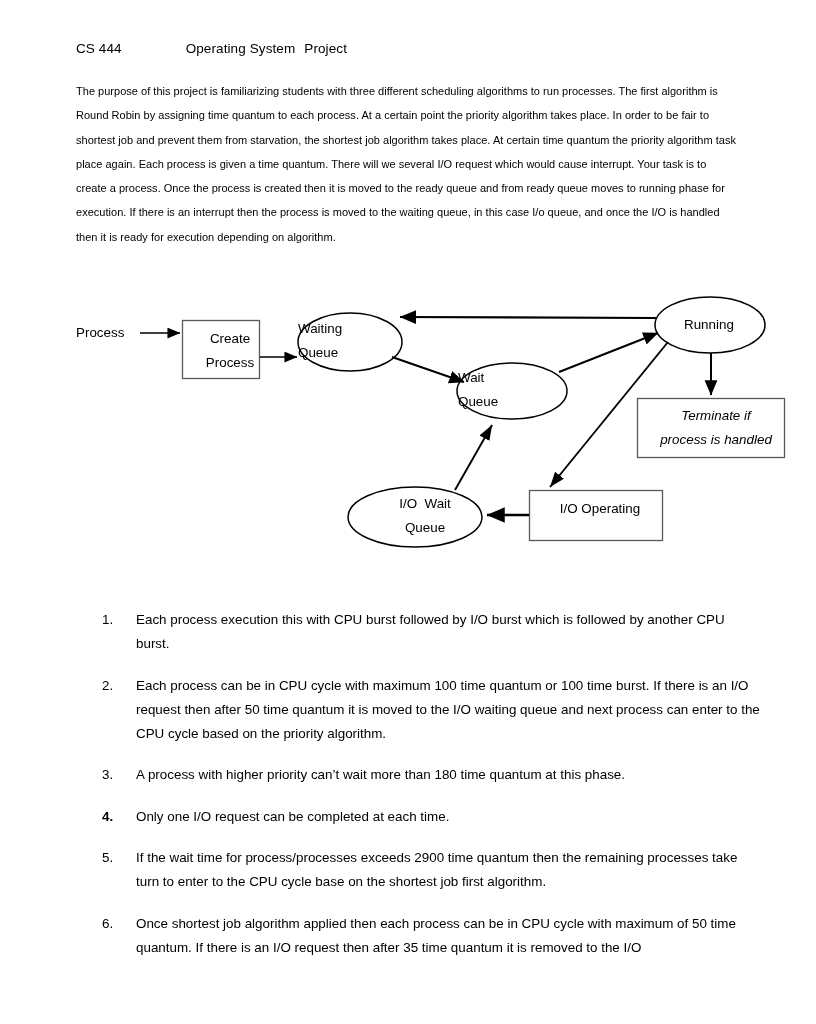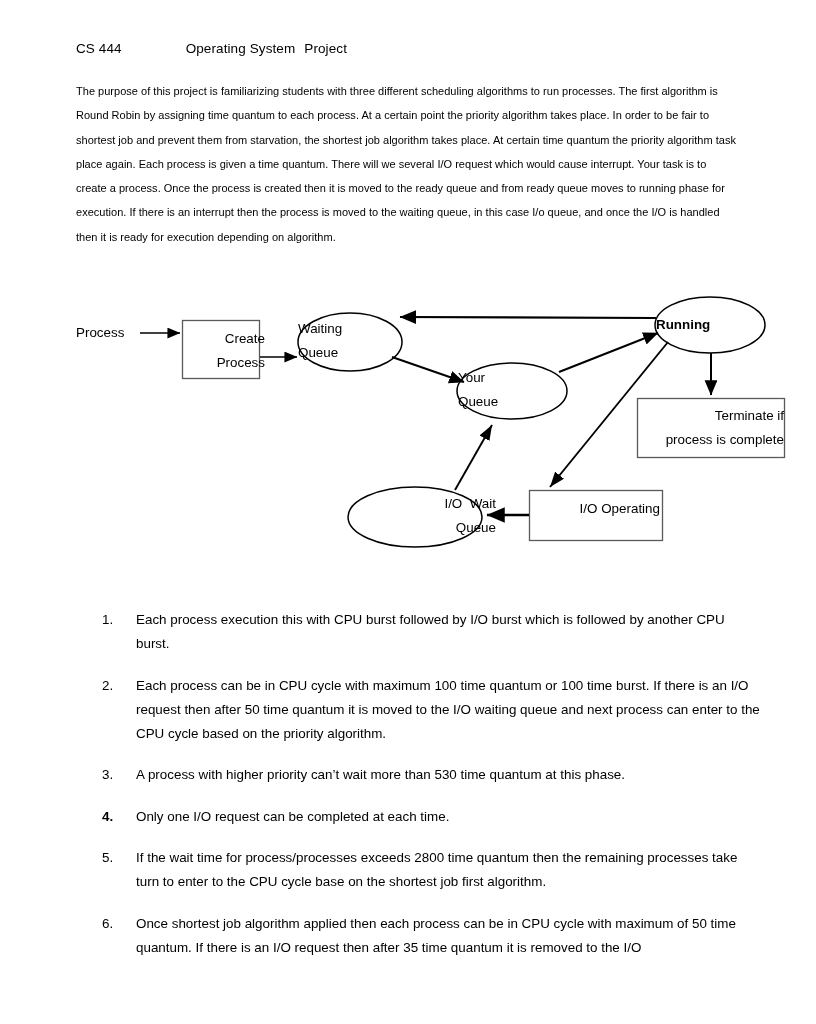--- a/index.html
+++ b/index.html
@@ -63,21 +63,21 @@
     position: absolute;
     font-size: 13.4px;
     white-space: pre;
   }
 
   
   .node-text {
     position: absolute;
     font-size: 13.4px;
     line-height: 24px;
-    text-align: right;
+    text-align: center;
     white-space: pre;
   }
   .node-text.center { text-align: left; }
 
   
   .rules {
     position: absolute;
     left: 100px;
     top: 608px;
     width: 660px;
@@ -153,56 +153,56 @@
 
       <line x1="455" y1="205" x2="492" y2="140" stroke="#000000" stroke-width="1.9" marker-end="url(#ahthin)"></line>
     </svg>
 
     <div class="d-label" style="left:76px; top:40px;">Process</div>
 
     <div class="node-text" style="left:195px; top:42px; width:70px;"><span>Create</span><br><span>Process</span></div>
 
     <div class="node-text center" style="left:298px; top:32px; width:104px;"><span>Waiting</span><br><span>Queue</span></div>
 
-    <div class="node-text center" style="left:458px; top:81px; width:108px;"><span>Your</span><br><span>Queue</span></div>
-
-    <div class="node-text center" style="left:656px; top:28px; width:108px;font-weight:bold;">Running</div>
-
-    <div class="node-text" style="left:648px; top:119px; width:136px;"><span>Terminate if</span><br><span>process is complete</span></div>
-
-    <div class="node-text" style="left:386px; top:207px; width:110px;"><span>I/O  Wait</span><br><span>Queue</span></div>
+    <div class="node-text center" style="left:458px; top:81px; width:108px;"><span>Wait</span><br><span>Queue</span></div>
+
+    <div class="node-text center" style="left:684px; top:28px; width:108px;">Running</div>
+
+    <div class="node-text" style="left:648px; top:119px; width:136px;font-style:italic;"><span>Terminate if</span><br><span>process is handled</span></div>
+
+    <div class="node-text" style="left:370px; top:207px; width:110px;"><span>I/O  Wait</span><br><span>Queue</span></div>
 
     <div class="node-text" style="left:540px; top:212px; width:120px;">I/O Operating</div>
   </div>
 
   <div class="rules">
 
     <div class="rule">
       <span class="num">1.</span>
       <span class="txt">Each process execution this with CPU burst followed by I/O burst which is followed by another CPU burst.</span>
     </div>
 
     <div class="rule">
       <span class="num">2.</span>
       <span class="txt">Each process can be in CPU cycle with maximum 100 time quantum or 100 time burst. If there is an I/O request  then after 50 time quantum it is moved to the I/O waiting queue and next process can enter to the CPU cycle based on the priority algorithm.</span>
     </div>
 
     <div class="rule">
       <span class="num">3.</span>
-      <span class="txt">A process with higher priority can’t wait more than 530 time quantum at this phase.</span>
+      <span class="txt">A process with higher priority can’t wait more than 180 time quantum at this phase.</span>
     </div>
 
     <div class="rule">
       <span class="num bold">4.</span>
       <span class="txt">Only one I/O request can be completed at each time.</span>
     </div>
 
     <div class="rule">
       <span class="num">5.</span>
-      <span class="txt">If the wait time for process/processes exceeds 2800 time quantum then the remaining processes take turn to enter to the CPU cycle base on the shortest job first algorithm.</span>
+      <span class="txt">If the wait time for process/processes exceeds 2900 time quantum then the remaining processes take turn to enter to the CPU cycle base on the shortest job first algorithm.</span>
     </div>
 
     <div class="rule">
       <span class="num">6.</span>
       <span class="txt">Once shortest job algorithm applied then each process can be in CPU cycle with maximum of 50 time quantum. If there is an I/O request then after 35 time quantum it is removed to the I/O</span>
     </div>
 
   </div>
 
 </div>

